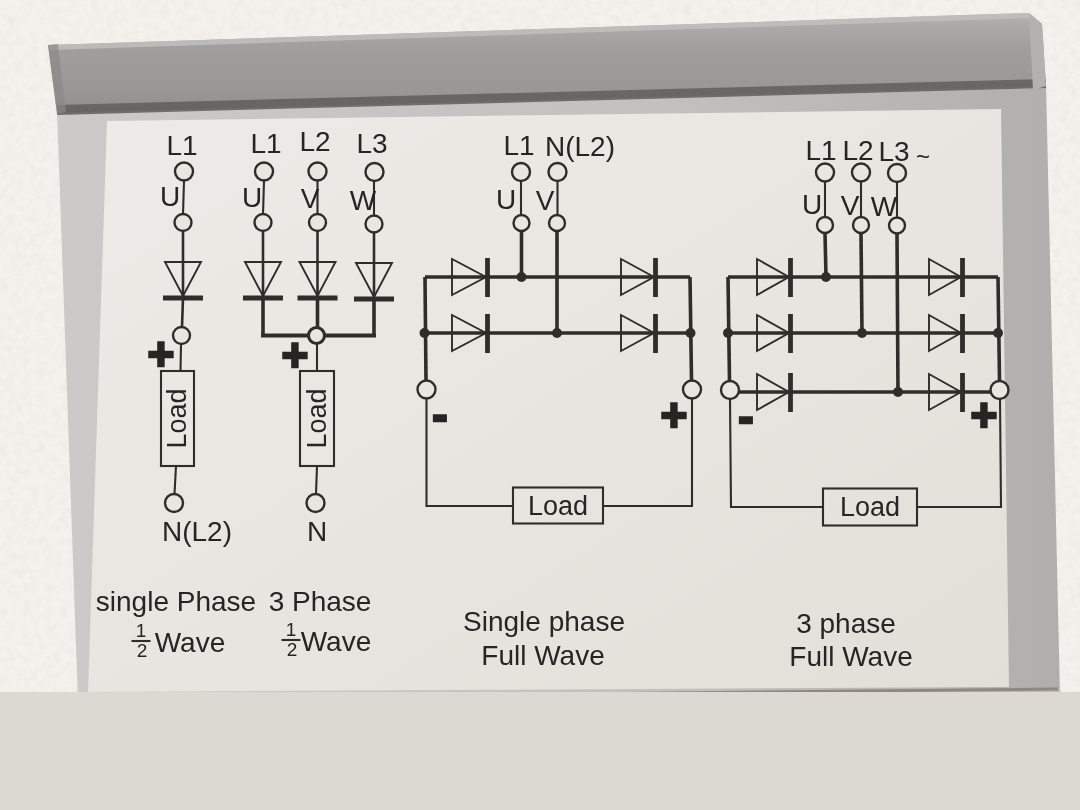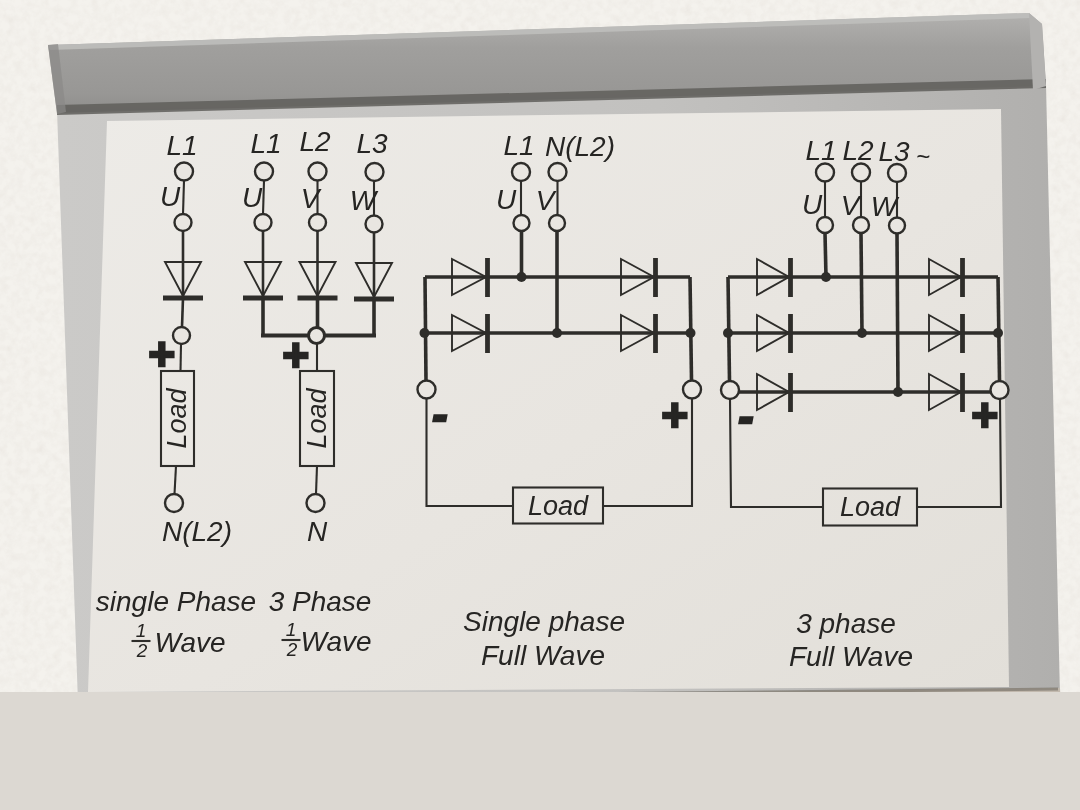--- a/index.html
+++ b/index.html
@@ -1,17 +1,17 @@
 <!DOCTYPE html>
 <html><head>
 <meta charset="utf-8">
 <style>
   html,body{margin:0;padding:0;background:#dcd8d2;}
   .stage{position:relative;width:1080px;height:692px;overflow:hidden;
-         font-family:"Liberation Sans", sans-serif;font-style:italic;}
+         font-family:"Liberation Sans", sans-serif;}
   svg{display:block;}
   .ink{stroke:#2e2d2a;fill:none;}
   .w2{stroke-width:2.1;}
   .w25{stroke-width:2.6;}
   .w35{stroke-width:3.6;}
   .w4{stroke-width:4.2;}
   .w45{stroke-width:4.8;}
   .tri{stroke:#2e2d2a;stroke-width:1.9;fill:none;}
   .dot{fill:#2e2d2a;stroke:none;}
   .term{fill:#e9e6e1;stroke:#2e2d2a;stroke-width:2.4;}

